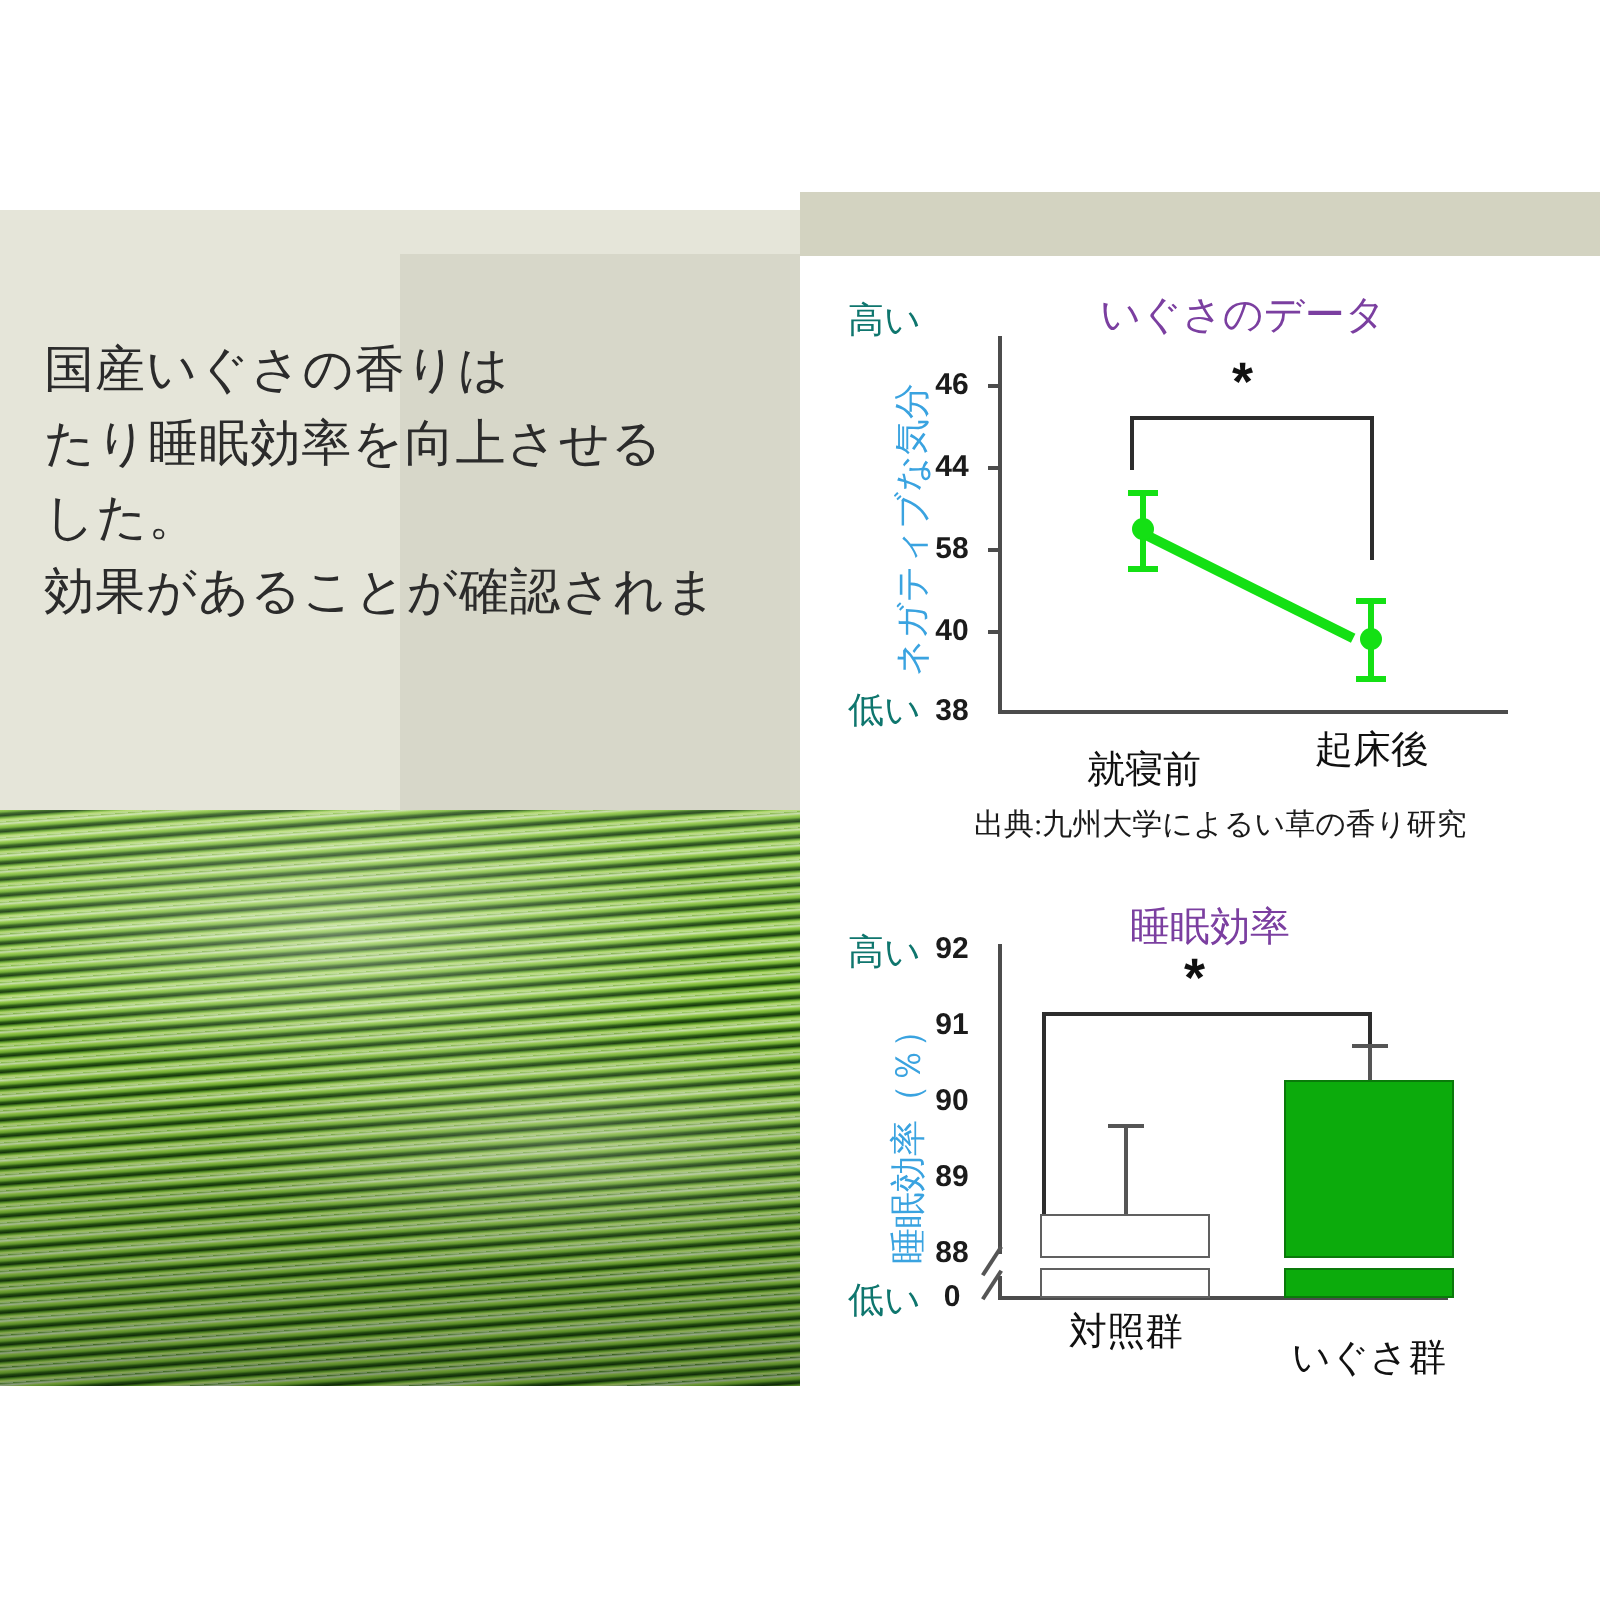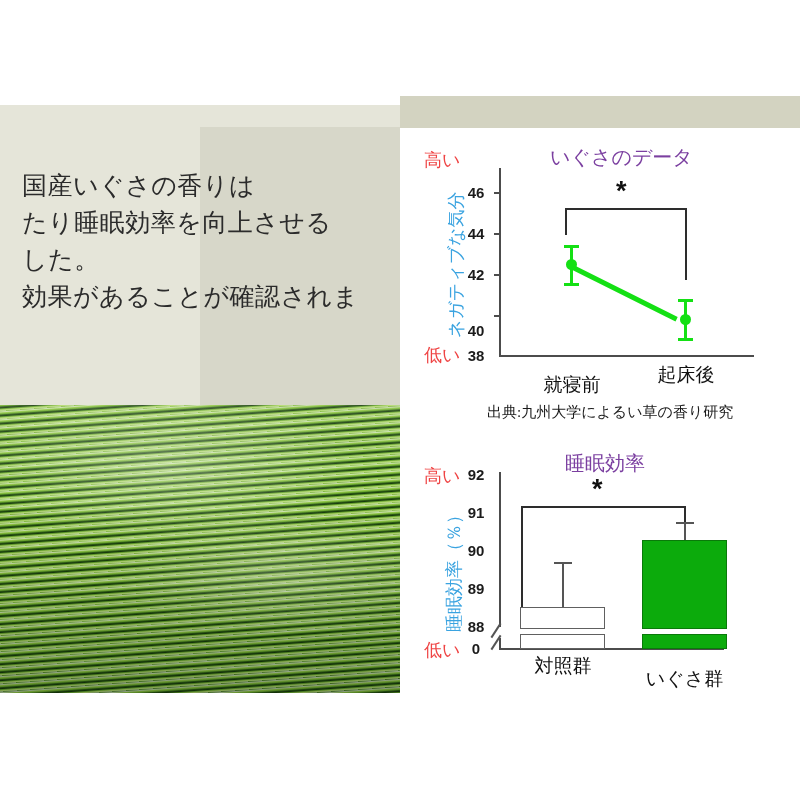--- a/index.html
+++ b/index.html
@@ -72,21 +72,21 @@
       radial-gradient(ellipse 60% 30% at 70% 58%, rgba(255,255,255,0.20), rgba(255,255,255,0) 72%),
       linear-gradient(to bottom, rgba(255,255,255,0.10), rgba(0,0,0,0.00) 30%, rgba(0,0,0,0.22) 100%);
     pointer-events:none;
   }
 
   
   .chart{position:absolute;}
   .axis-ln{position:absolute;background:#4c4c4c;}
   .tick-label{position:absolute;font-size:15px;color:#1b1b1b;font-family:"Liberation Sans","DejaVu Sans",sans-serif;font-weight:bold;text-align:center;}
   .chart-title{position:absolute;font-size:20px;color:#7b3fa0;white-space:nowrap;}
-  .hilo{position:absolute;font-size:18px;color:#ef4444;white-space:nowrap;}
+  .hilo{position:absolute;font-size:18px;color:#0f766e;white-space:nowrap;}
   .axis-title{position:absolute;font-size:18px;color:#3aa3e0;white-space:nowrap;
     transform-origin:0 0;}
   .xcat{position:absolute;font-size:19px;color:#111;white-space:nowrap;text-align:center;}
   .star{position:absolute;font-size:27px;font-weight:bold;color:#111;font-family:"Liberation Sans","DejaVu Sans",sans-serif;line-height:1;}
   .brk{position:absolute;background:#2d2d2d;}
   .source{position:absolute;font-size:15px;color:#1a1a1a;white-space:nowrap;}
 
   
   .gpoint{position:absolute;width:11px;height:11px;border-radius:50%;background:#14e014;}
   .gline{position:absolute;height:5px;background:#14e014;transform-origin:0 50%;}
@@ -133,23 +133,23 @@
 
     <div class="axis-title" style="left:24px;top:198px;transform:rotate(-90deg);">ネガティブな気分</div>
 
     <div class="axis-ln" style="left:79px;top:28px;width:2px;height:188px;"></div>
     <div class="axis-ln" style="left:79px;top:215px;width:255px;height:2px;"></div>
 
     <div class="tick-label" style="left:40px;top:44px;width:32px;">46</div>
     <div class="axis-ln" style="left:74px;top:52px;width:6px;height:2px;"></div>
     <div class="tick-label" style="left:40px;top:85px;width:32px;">44</div>
     <div class="axis-ln" style="left:74px;top:93px;width:6px;height:2px;"></div>
-    <div class="tick-label" style="left:40px;top:126px;width:32px;">42</div>
+    <div class="tick-label" style="left:40px;top:126px;width:32px;">58</div>
     <div class="axis-ln" style="left:74px;top:134px;width:6px;height:2px;"></div>
-    <div class="tick-label" style="left:40px;top:182px;width:32px;">40</div>
+    <div class="tick-label" style="left:40px;top:167px;width:32px;">40</div>
     <div class="axis-ln" style="left:74px;top:175px;width:6px;height:2px;"></div>
     <div class="tick-label" style="left:40px;top:207px;width:32px;">38</div>
 
     <div class="brk" style="left:145px;top:68px;width:122px;height:2px;"></div>
     <div class="brk" style="left:145px;top:68px;width:2px;height:27px;"></div>
     <div class="brk" style="left:265px;top:68px;width:2px;height:72px;"></div>
     <div class="star" style="left:196px;top:38px;">*</div>
 
     <div class="gline" style="left:151px;top:124px;width:118px;transform:rotate(26.5deg);"></div>
 

